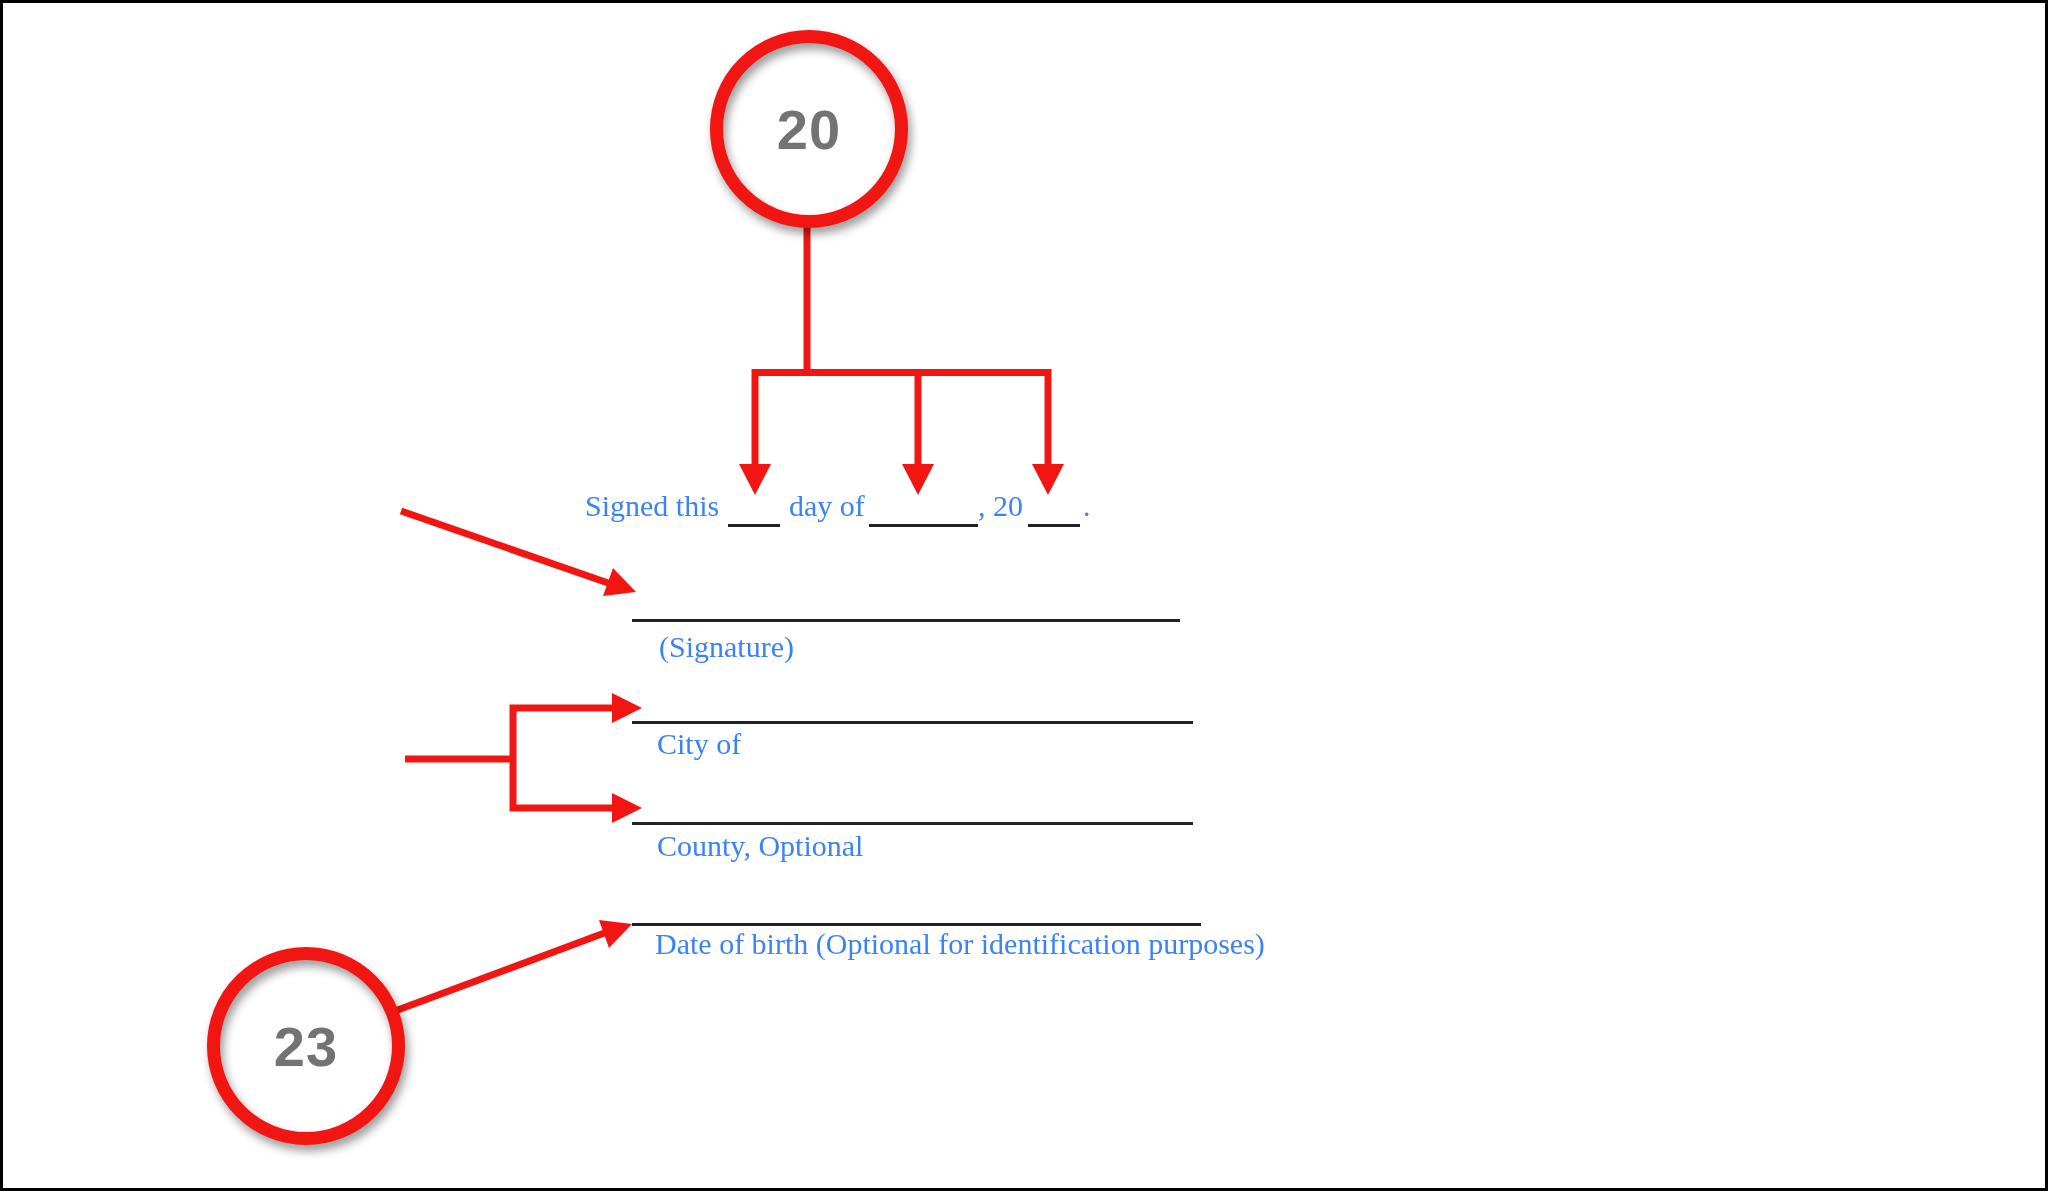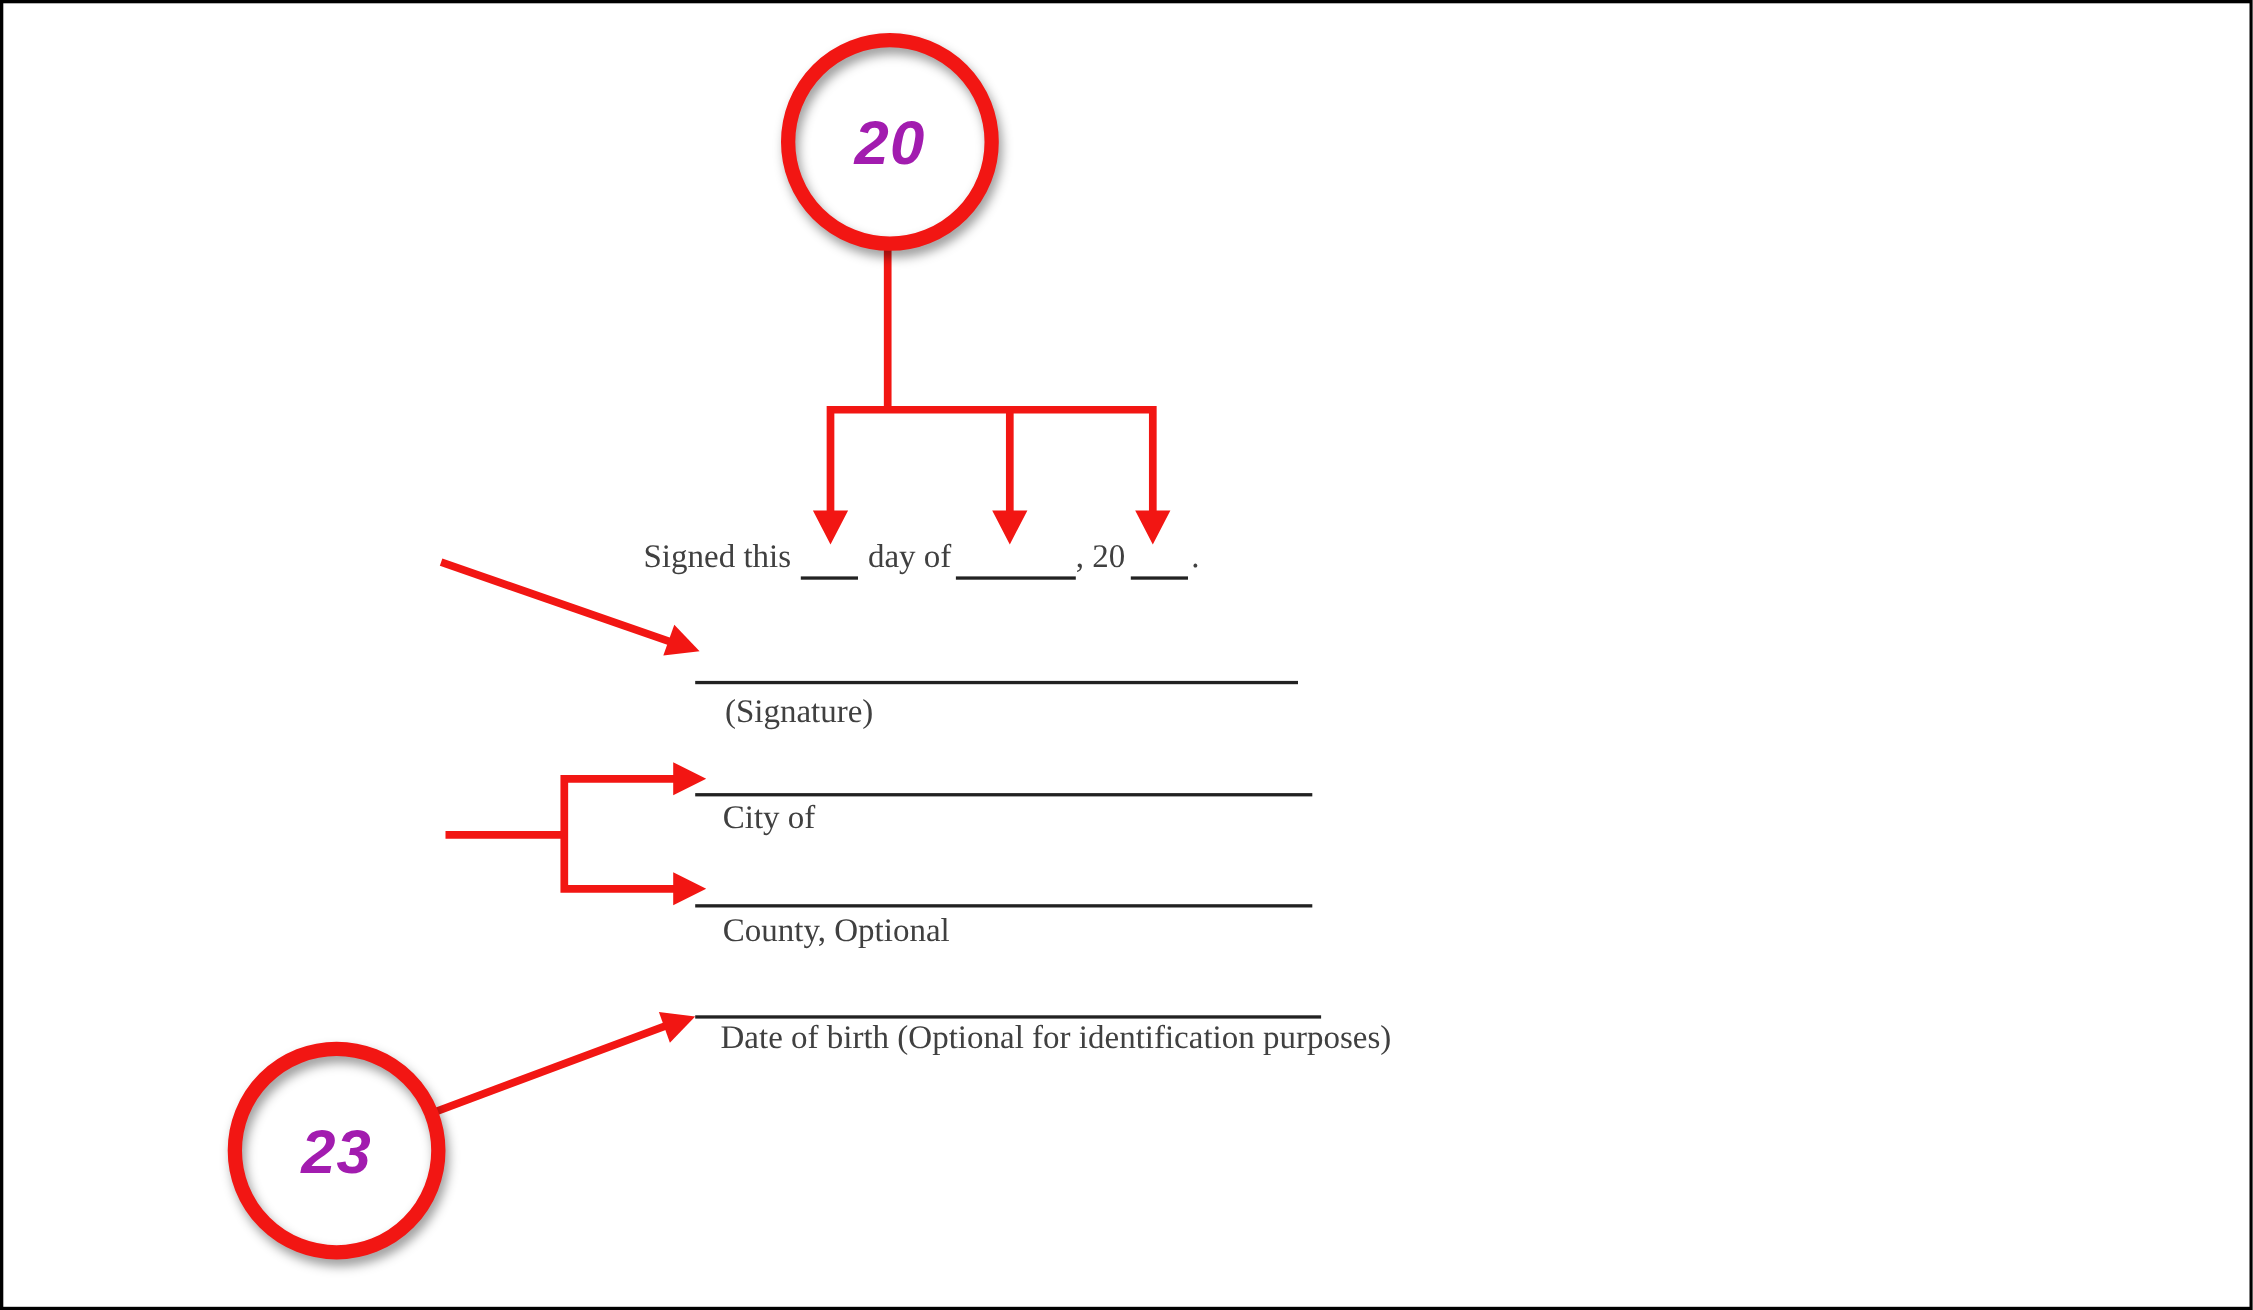--- a/index.html
+++ b/index.html
@@ -23,29 +23,28 @@
     width:172px;height:172px;
     border:13px solid #f21613;
     border-radius:50%;
     background:transparent;
     filter:drop-shadow(3px 6px 5px rgba(0,0,0,0.40));
   }
   .callout .num{
     position:absolute;left:0;top:0;width:198px;height:198px;
     display:flex;align-items:center;justify-content:center;
     font-family:"Liberation Sans", sans-serif;
-    font-weight:bold;font-size:56px;color:#a21caf;
+    font-weight:bold;font-size:56px;color:#737373;
     letter-spacing:1px;
-    font-style:italic;
   }
 
   .txt{
     position:absolute;
     font-size:30px;line-height:36px;white-space:nowrap;
-    color:#404040;
+    color:#3b82f6;
   }
   .blank{
     position:absolute;height:0;
     border-top:3px solid #222222;
   }
 </style>
 </head>
 <body>
 
 <div class="page">

